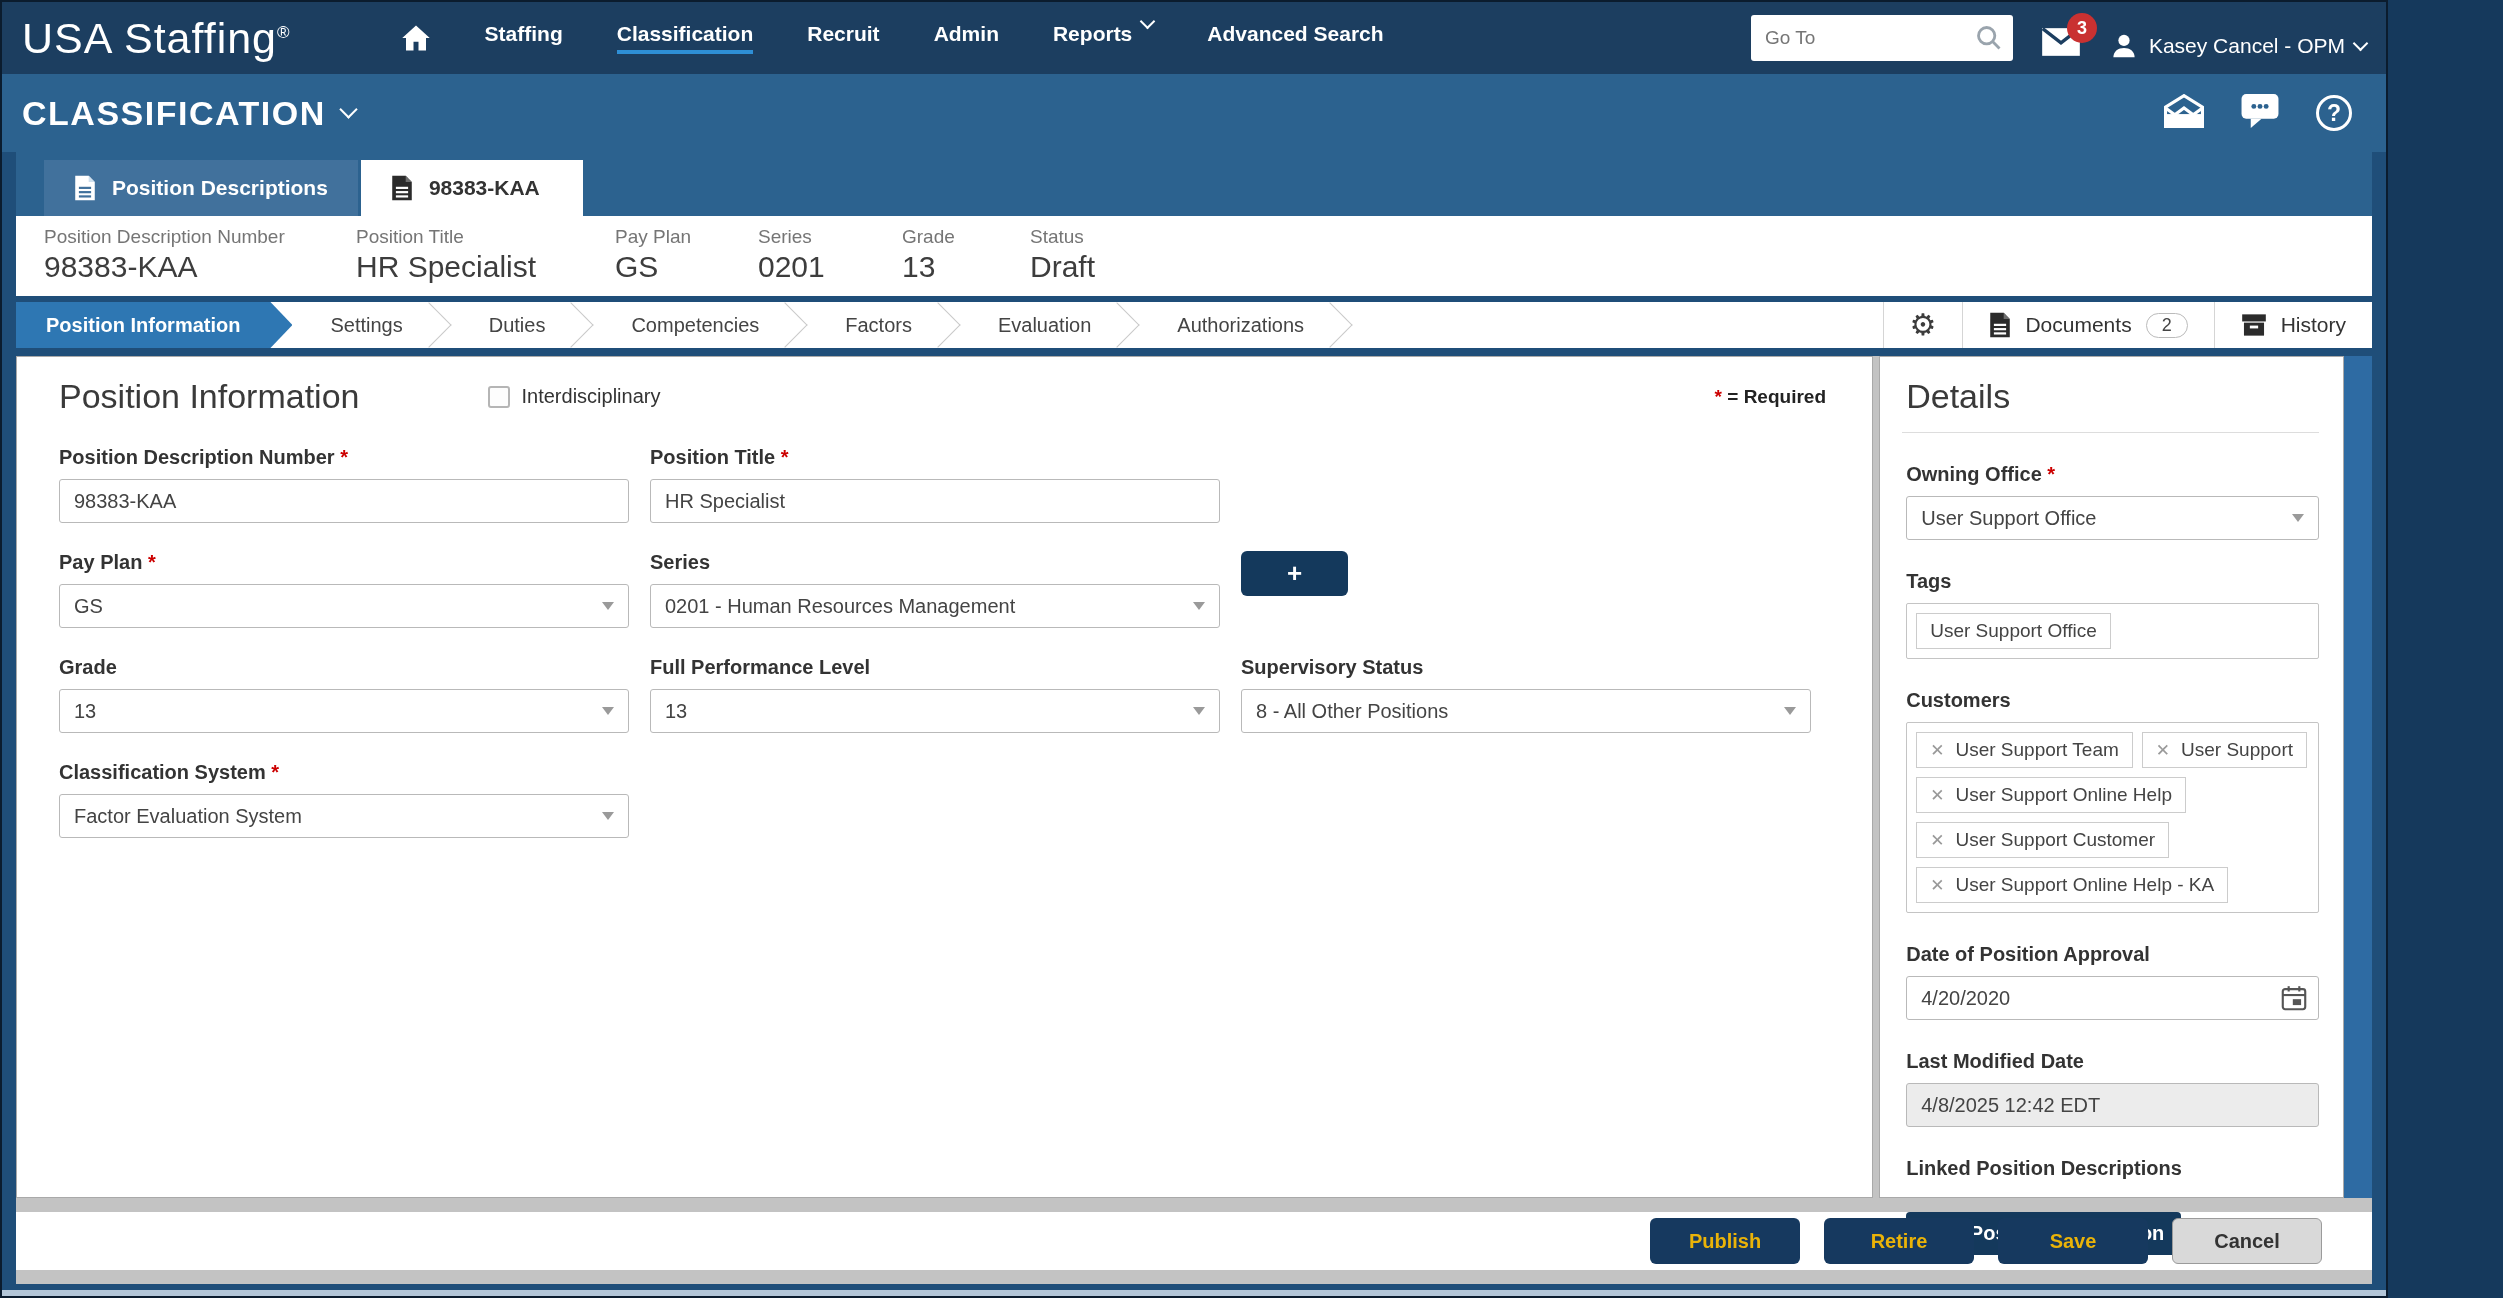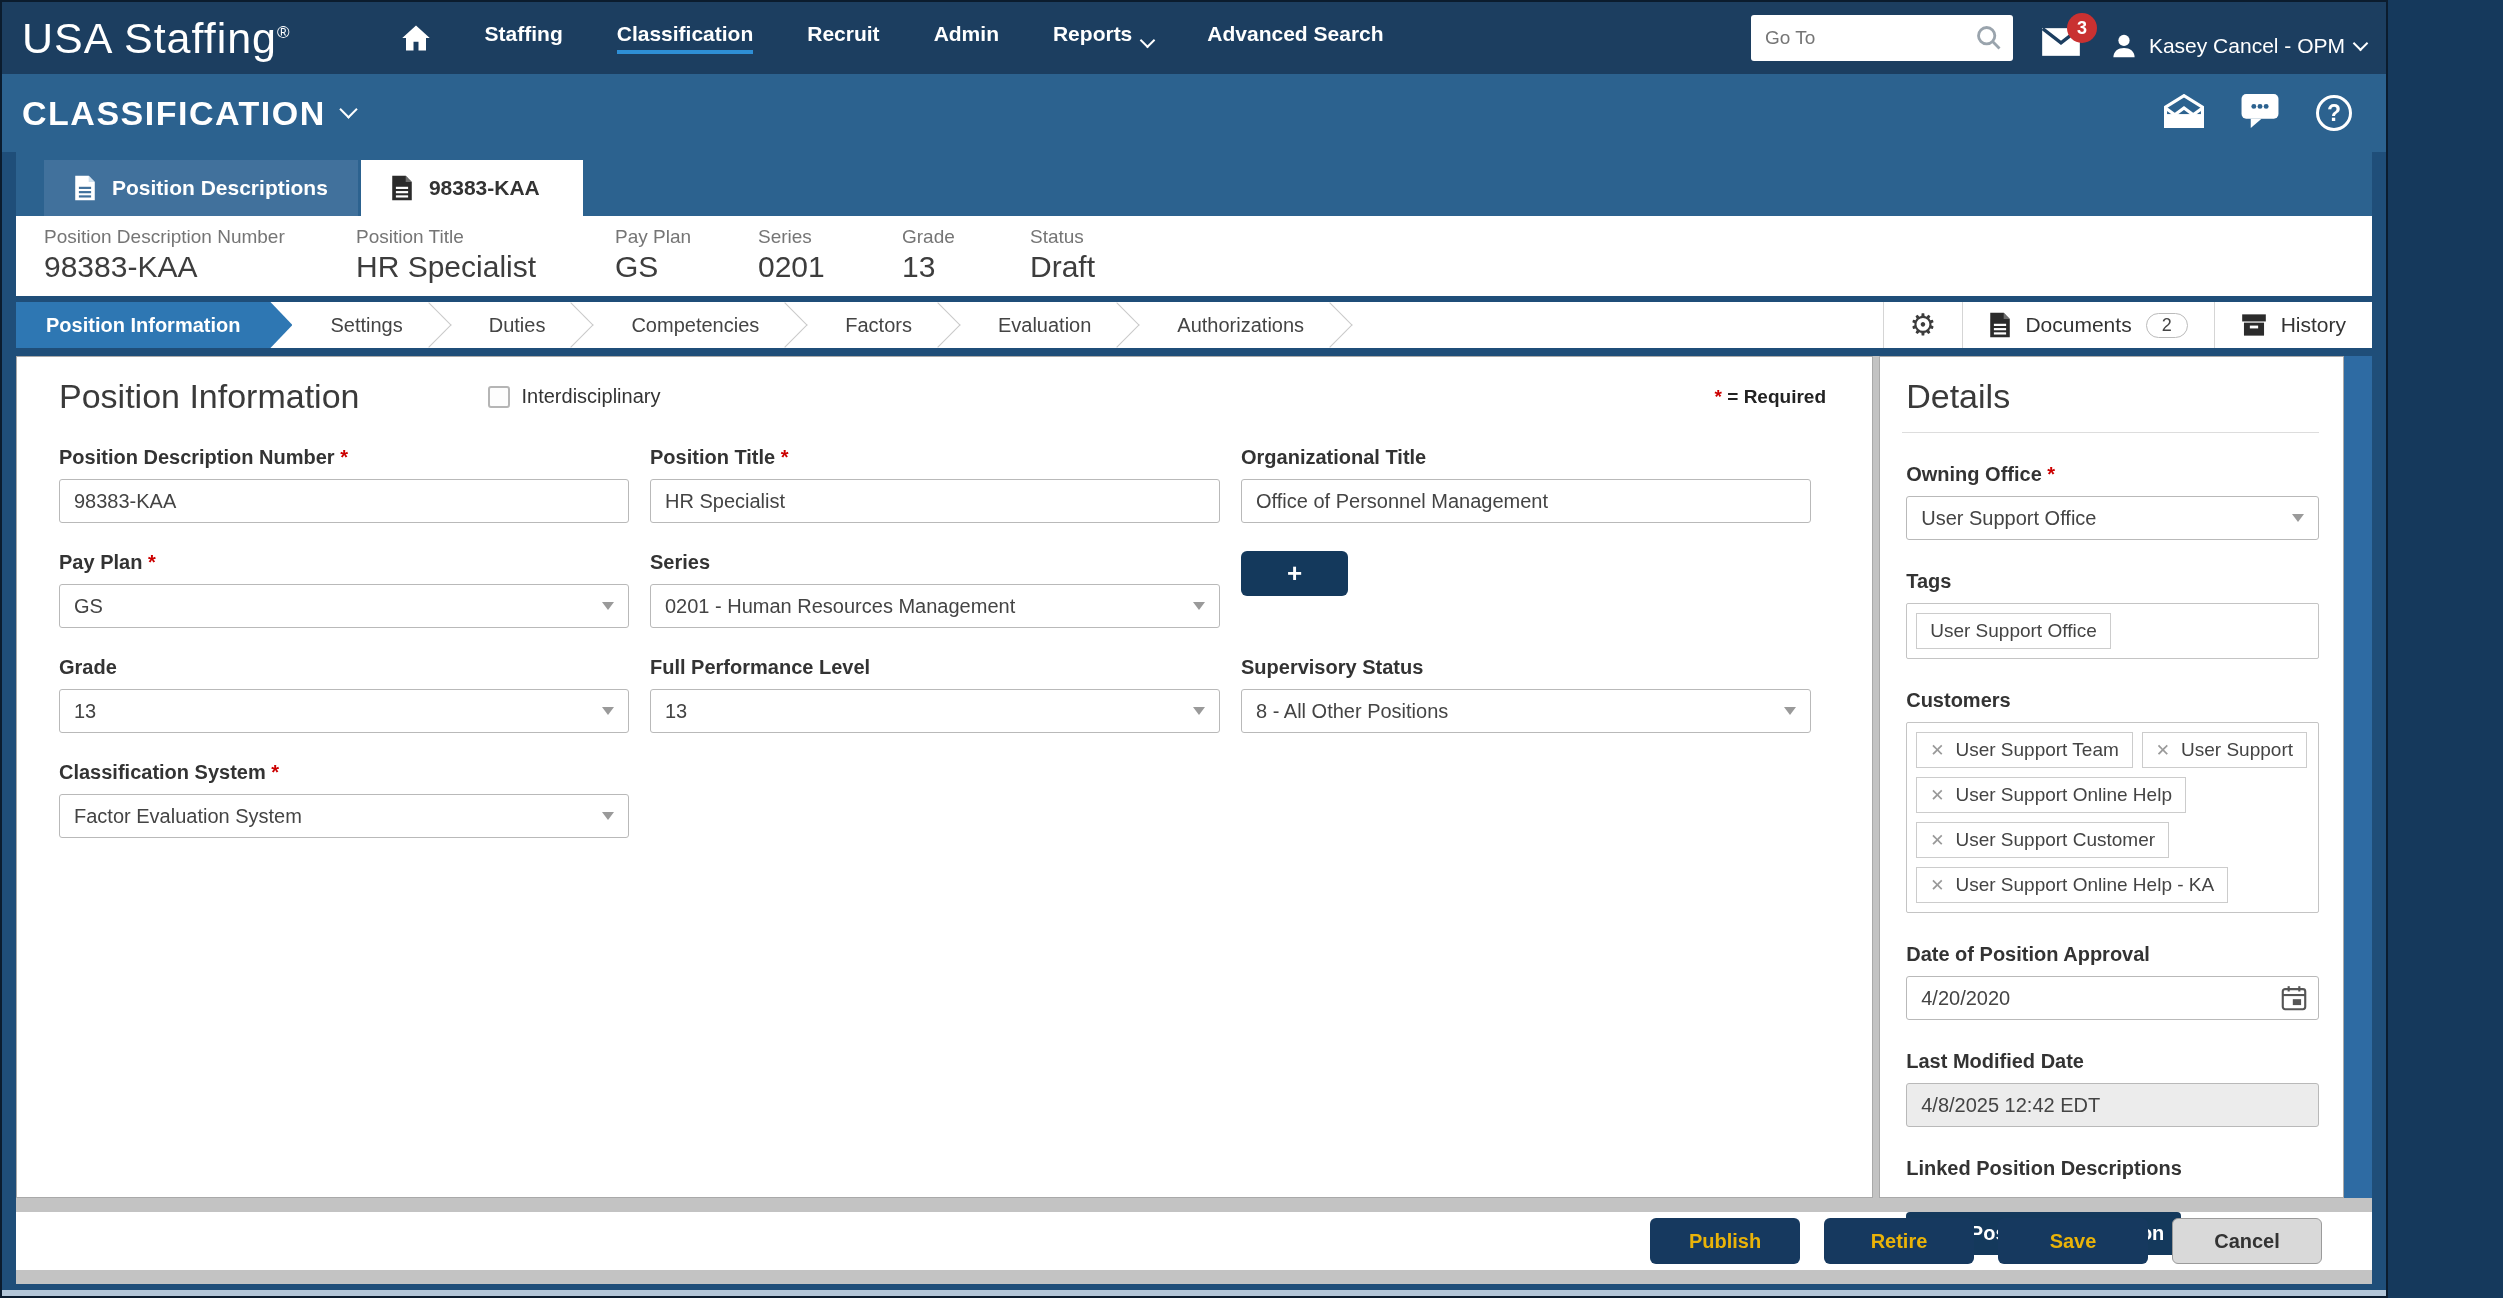--- a/index.html
+++ b/index.html
@@ -6,21 +6,21 @@
   html,body { width:2503px; height:1298px; }
   body { font-family:"Liberation Sans","DejaVu Sans",sans-serif; background:#15395c; }
   .page { width:2388px; height:1298px; background:#1f4e79; border:2px solid #0b1c2e; position:relative; overflow:hidden; }
 
   
   .topnav { height:72px; background:#1c3e60; display:flex; align-items:center; padding:0 20px; }
   .logo { color:#fff; font-size:43px; font-weight:300; letter-spacing:1px; white-space:nowrap; }
   .logo sup { font-size:17px; vertical-align:super; }
   .topnav-menu { display:flex; align-items:center; gap:54px; margin-left:110px; }
   .home-icon svg { display:block; }
-  .topnav-item { color:#fff; font-size:21px; font-weight:600; cursor:pointer; padding-bottom:4px; border-bottom:4px solid transparent; display:flex; align-items:flex-end; gap:10px; }
+  .topnav-item { color:#fff; font-size:21px; font-weight:600; cursor:pointer; padding-bottom:4px; border-bottom:4px solid transparent; display:flex; align-items:flex-start; gap:10px; }
   .topnav-item.active { border-bottom-color:#2e8fd6; }
   .chev { width:11px; height:11px; border-right:2.5px solid #fff; border-bottom:2.5px solid #fff; transform:rotate(45deg); margin-top:-6px; }
   .topnav-right { margin-left:auto; display:flex; align-items:flex-end; gap:28px; }
   .goto { width:262px; height:46px; background:#fff; border-radius:3px; position:relative; }
   .goto input { width:100%; height:100%; border:none; outline:none; padding:0 46px 0 14px; font-size:19px; color:#333; background:transparent; font-family:inherit; }
   .goto .mag { position:absolute; right:10px; top:9px; }
   .mail-wrap { position:relative; cursor:pointer; }
   .mail-badge { position:absolute; top:-14px; right:-16px; min-width:30px; height:30px; background:#c93131; border-radius:50%; color:#fff; font-size:18px; font-weight:700; display:flex; align-items:center; justify-content:center; }
   .user { display:flex; align-items:center; gap:10px; color:#fff; font-size:21px; cursor:pointer; }
 
@@ -309,24 +309,20 @@
 
           <div class="frow">
             <div class="fcol">
               <span class="flabel"><span>Position Description Number</span> <span class="req">*</span></span>
               <input class="tinput" value="98383-KAA" style="">
             </div>
             <div class="fcol">
               <span class="flabel"><span>Position Title</span> <span class="req">*</span></span>
               <input class="tinput" value="HR Specialist" style="">
             </div>
-            <div class="fcol">
-              <span class="flabel">Organizational Title</span>
-              <input class="tinput" value="Office of Personnel Management" style="">
-            </div>
           </div>
 
           <div class="frow">
             <div class="fcol">
               <span class="flabel"><span>Pay Plan</span> <span class="req">*</span></span>
               <div class="select">
                   <span>GS</span>
                   <span class="dd"></span>
                 </div>
             </div>

